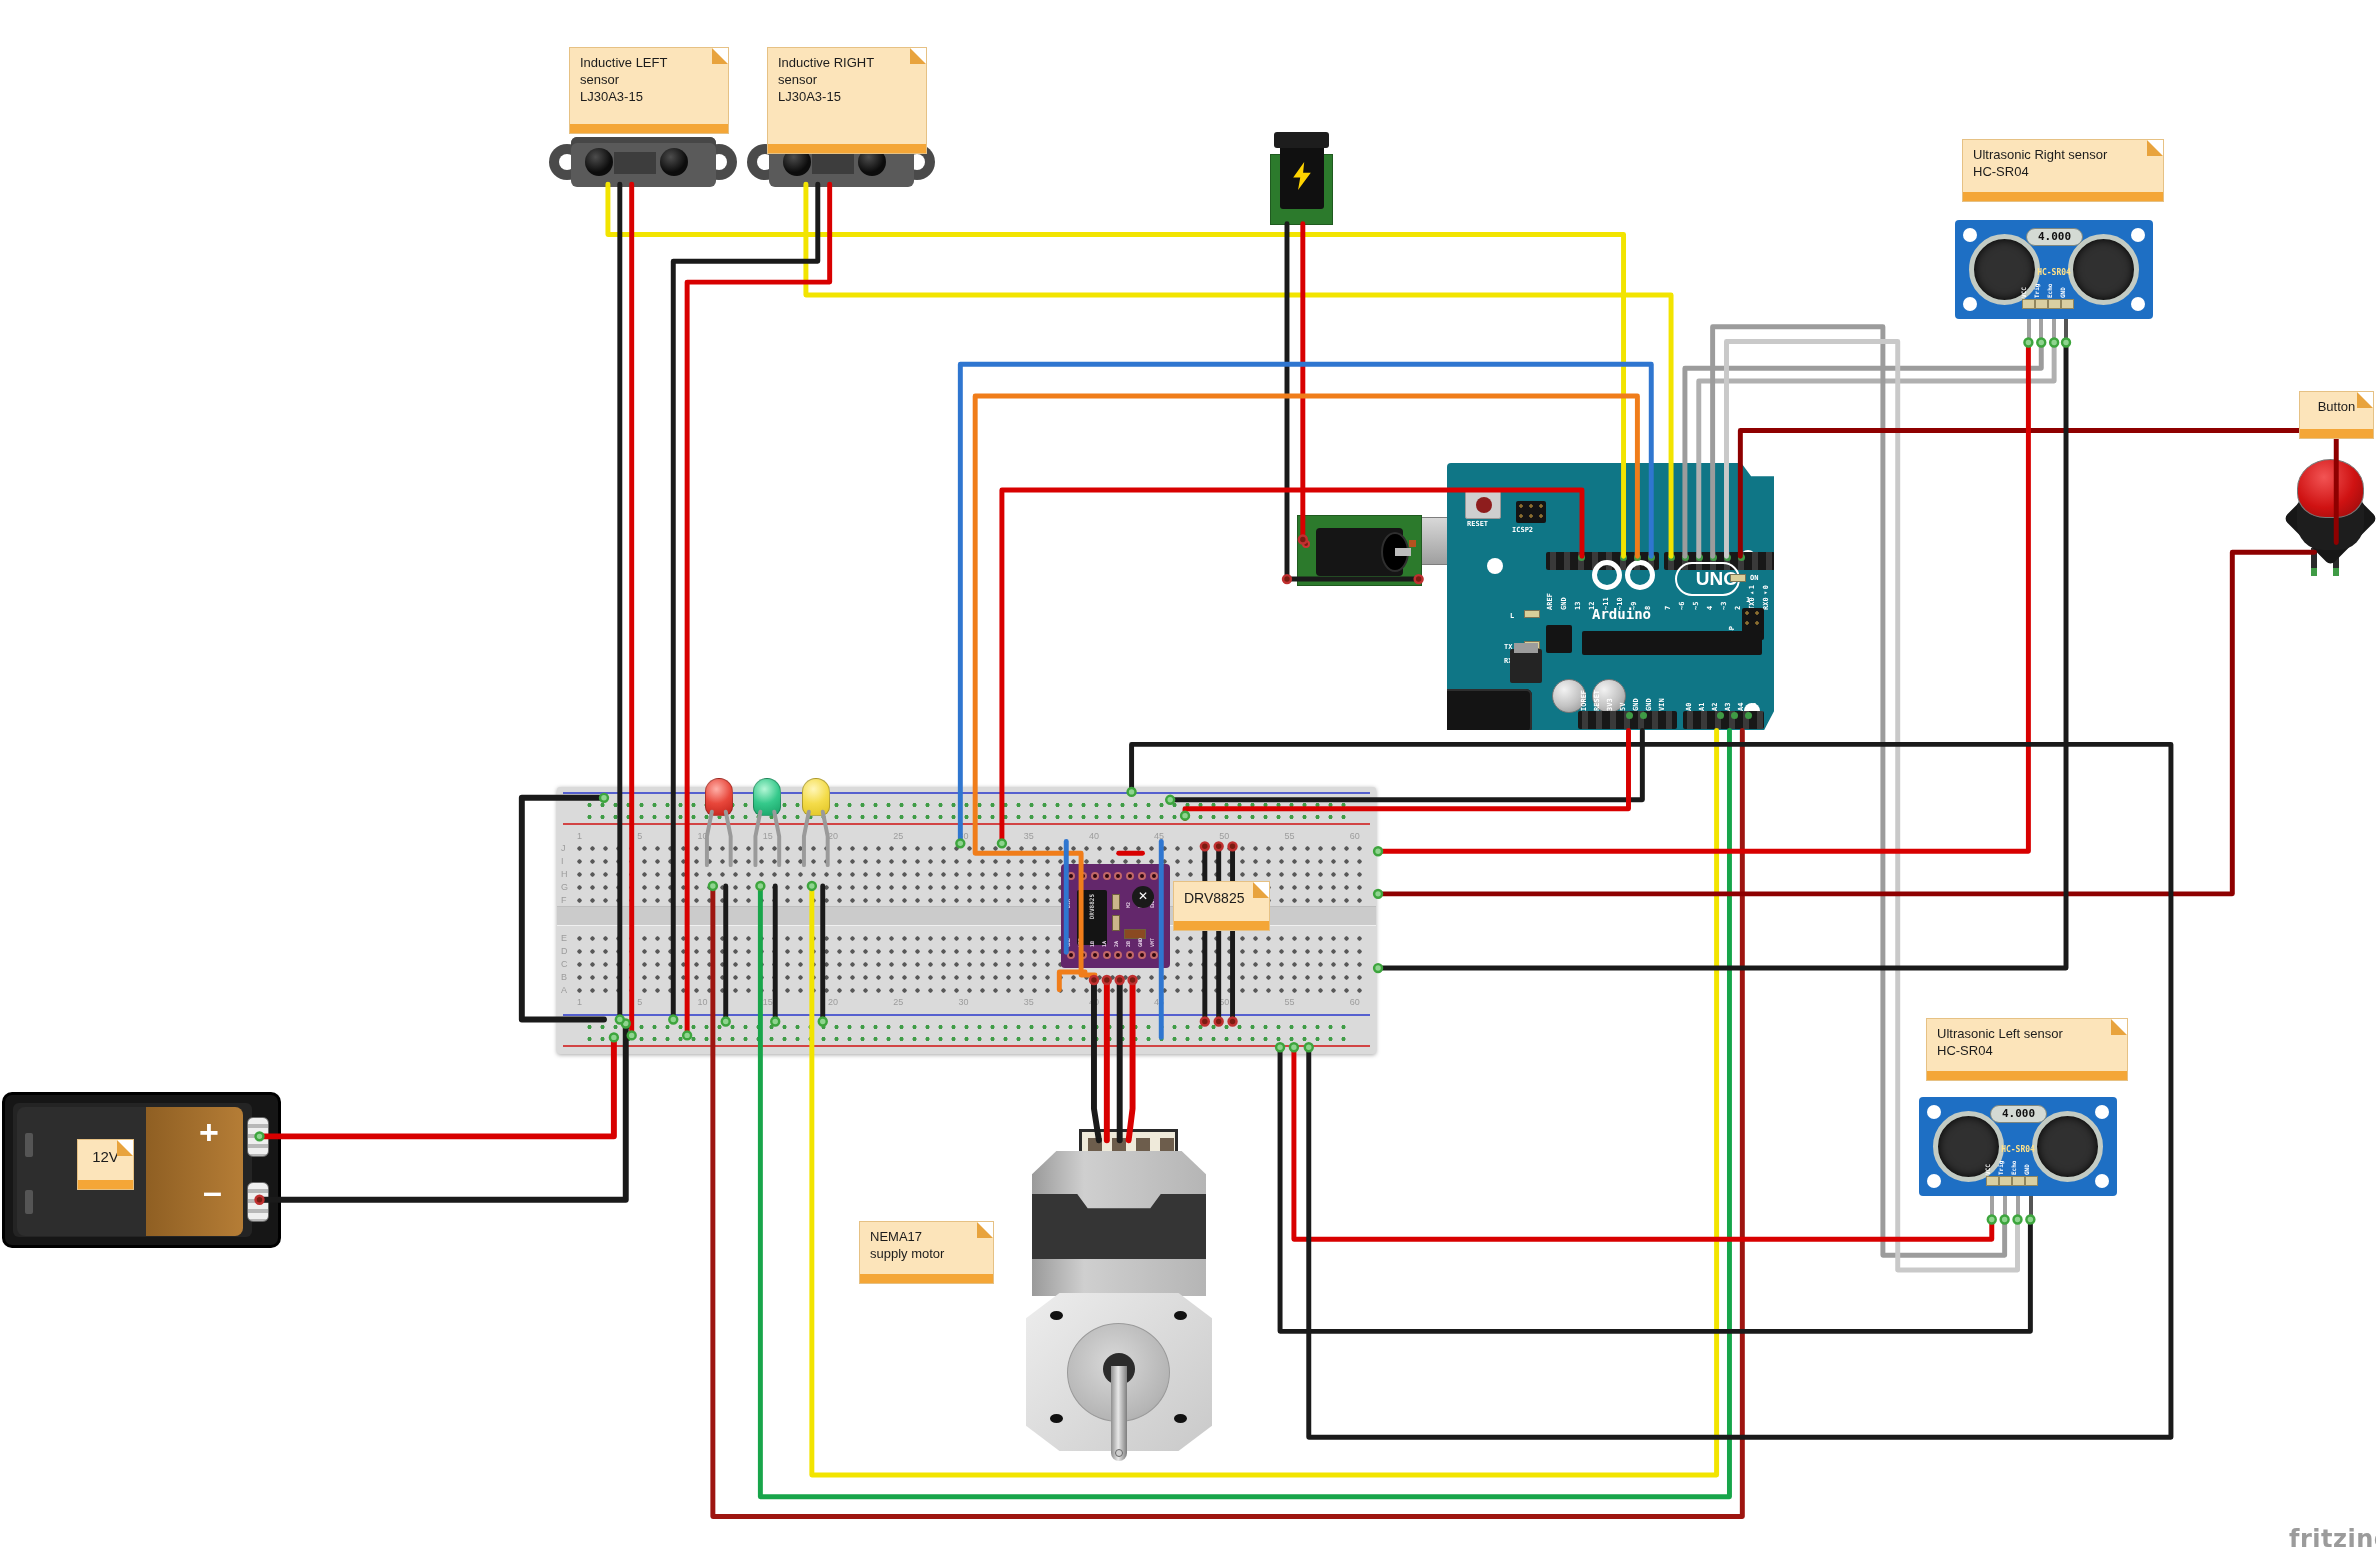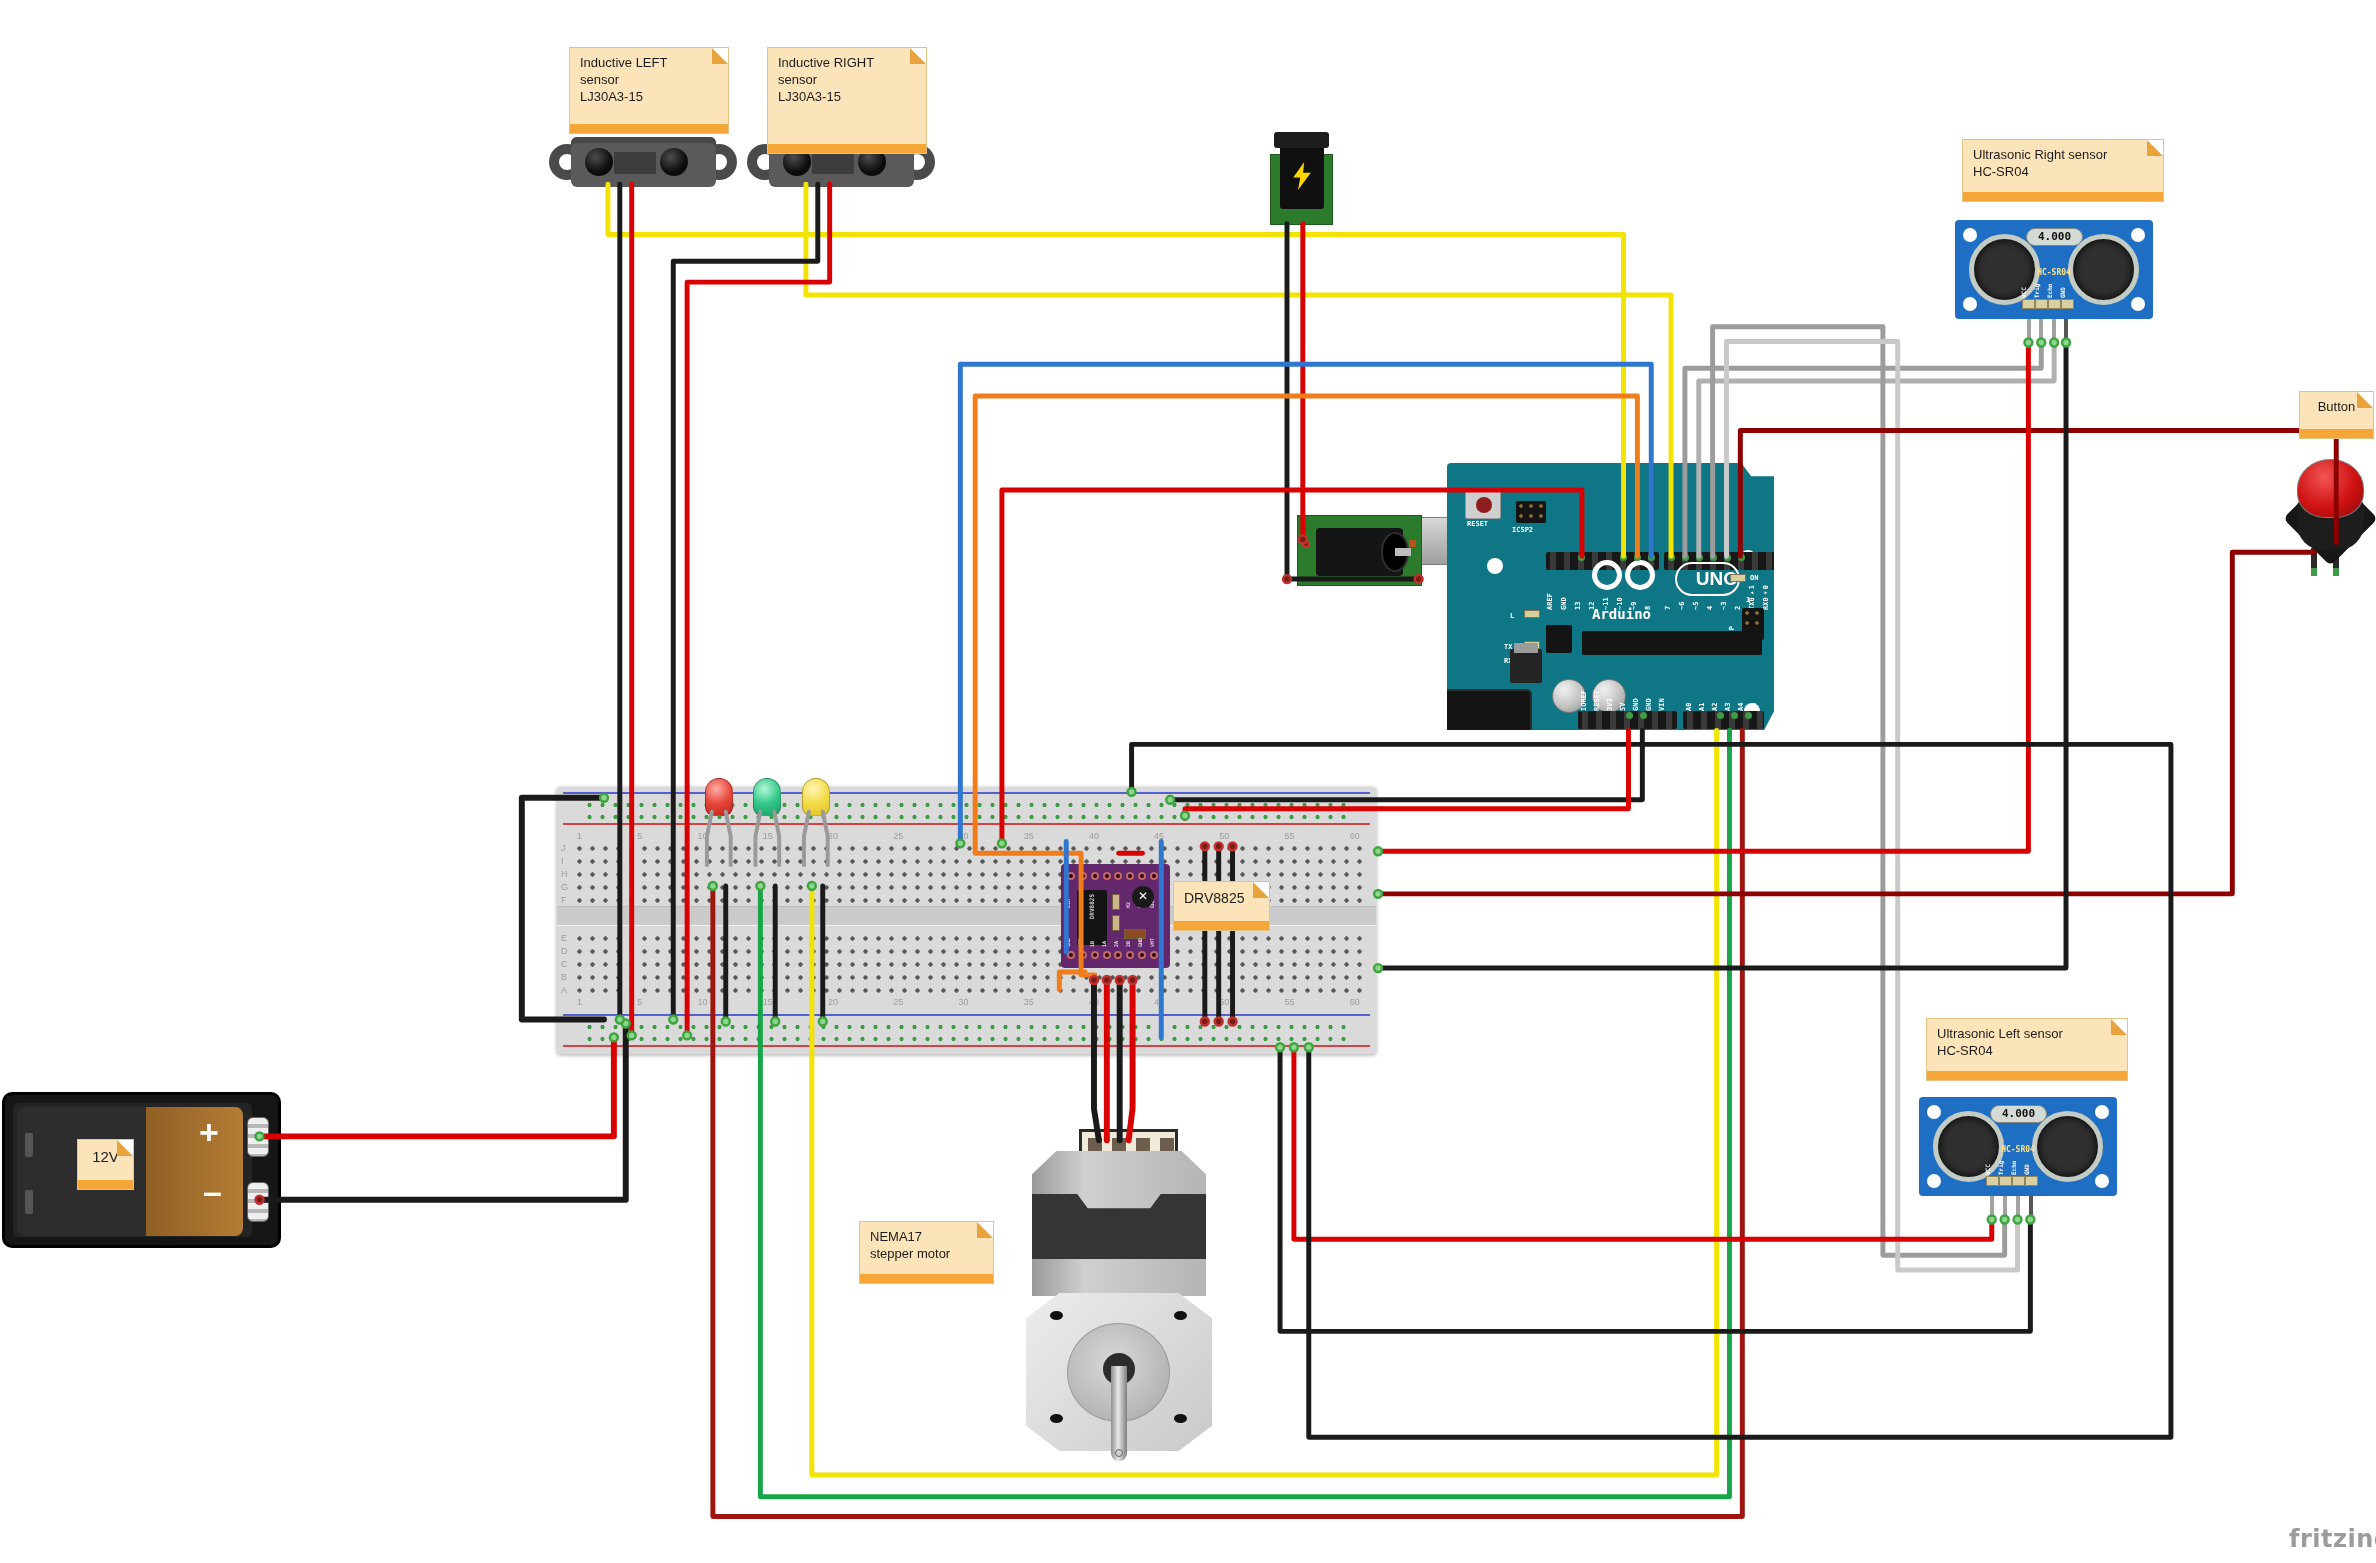--- a/index.html
+++ b/index.html
@@ -702,21 +702,21 @@
       <span class="note-line">HC-SR04</span>
     </div>
   <div class="note center" style="left:2299px;top:391px;width:75px;height:48px;">
       <span class="note-line">Button</span>
     </div>
   <div class="note" style="left:1173px;top:881px;width:97px;height:50px;font-size:14px;">
       <span class="note-line">DRV8825</span>
     </div>
   <div class="note" style="left:859px;top:1221px;width:135px;height:63px;">
       <span class="note-line">NEMA17</span>
-      <span class="note-line">stepper motor</span>
+      <span class="note-line">supply motor</span>
     </div>
   <div class="note" style="left:1926px;top:1018px;width:202px;height:63px;">
       <span class="note-line">Ultrasonic Left  sensor</span>
       <span class="note-line">HC-SR04</span>
     </div>
   <div class="note center" style="left:77px;top:1139px;width:57px;height:51px;font-size:15px;">
       <span class="note-line">12V</span>
     </div>
 
   <div class="watermark">fritzing</div>

